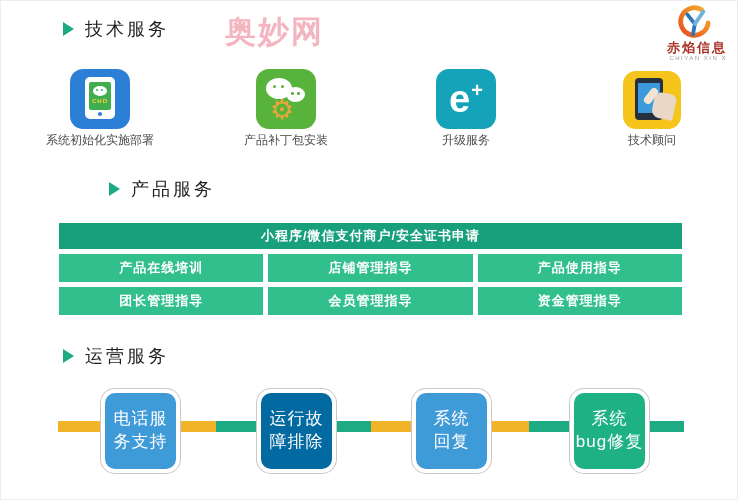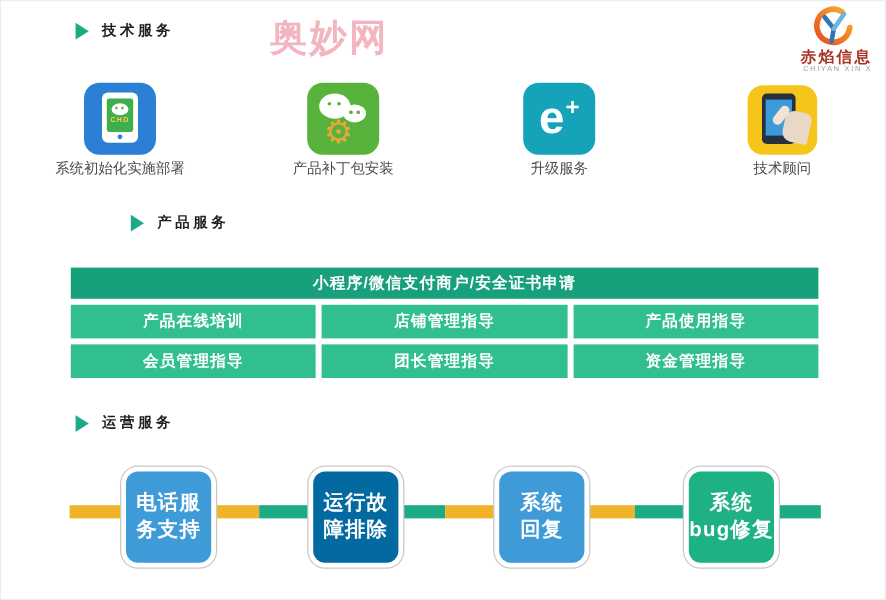--- a/index.html
+++ b/index.html
@@ -15,21 +15,21 @@
   }
   
   .logo{position:absolute;left:656px;top:2px;width:70px;text-align:right;}
   .logo .mark{display:block;margin:0 auto;}
   .logo .name{font-size:13px;font-weight:bold;color:#a93226;letter-spacing:2px;line-height:13px;}
   .logo .sub{font-size:6px;color:#9a9a9a;letter-spacing:1.5px;margin-top:1px;}
   
   .heading{position:absolute;left:62px;display:flex;align-items:center;gap:11px;}
   .heading .tri{width:0;height:0;border-left:11px solid #1aaa85;
     border-top:7px solid transparent;border-bottom:7px solid transparent;}
-  .heading .txt{font-size:12px;font-weight:bold;color:#1f1f1f;letter-spacing:3px;}
+  .heading .txt{font-size:18px;font-weight:normal;color:#1f1f1f;letter-spacing:3px;}
   #heading-tech{top:16px;}
   #heading-product{top:176px;margin-left:46px;}
   #heading-operation{top:343px;}
   
   .tile{position:absolute;top:68px;width:60px;height:60px;border-radius:13px;}
   .tile-label{position:absolute;top:131px;transform:translateX(-50%);
     font-size:12px;color:#4a4a4a;white-space:nowrap;}
   
   .phone1{position:absolute;left:15px;top:8px;width:30px;height:42px;background:#fff;border-radius:5px;}
   .phone1 .screen{position:absolute;left:4px;top:5px;width:22px;height:28px;background:#3fae4e;border-radius:2px;}
@@ -66,21 +66,21 @@
   .ptable .grid{margin-top:5px;display:grid;grid-template-columns:1fr 1fr 1fr;gap:5px;}
   .ptable .cell{height:28px;background:#32bf8e;color:#fff;display:flex;
     align-items:center;justify-content:center;font-size:13px;font-weight:bold;letter-spacing:1px;}
   
   .bar{position:absolute;top:420px;height:11px;}
   .bar.yellow{background:#f1b327;}
   .bar.green{background:#1cab83;}
   .step{position:absolute;top:388px;width:79px;height:84px;background:#fff;
     border-radius:14px;box-shadow:0 0 0 1px #c9c9c9;padding:4px;box-sizing:border-box;z-index:2;}
   .step .inner{width:100%;height:100%;border-radius:10px;display:flex;flex-direction:column;
-    align-items:center;justify-content:center;color:#fff;font-size:17px;font-weight:bold;
+    align-items:center;justify-content:center;color:#fff;font-size:17px;font-weight:normal;
     line-height:1.35;letter-spacing:1px;}
 </style>
 </head>
 <body>
 
 <div class="watermark">奥妙网</div>
 
 <div class="logo">
   <svg class="mark" width="50" height="38" viewBox="0 0 52 40">
     <defs>
@@ -150,22 +150,22 @@
   <span class="tri"></span>
   <span class="txt">产品服务</span>
 </div>
 
 <div class="ptable">
   <div class="hrow">小程序/微信支付商户/安全证书申请</div>
   <div class="grid">
     <div class="cell">产品在线培训</div>
     <div class="cell">店铺管理指导</div>
     <div class="cell">产品使用指导</div>
+    <div class="cell">团长管理指导</div>
     <div class="cell">会员管理指导</div>
-    <div class="cell">团长管理指导</div>
     <div class="cell">资金管理指导</div>
   </div>
 </div>
 
 <div class="heading" id="heading-operation">
   <span class="tri"></span>
   <span class="txt">运营服务</span>
 </div>
 
 <div class="bar yellow" style="left:57px;width:158px"></div>

